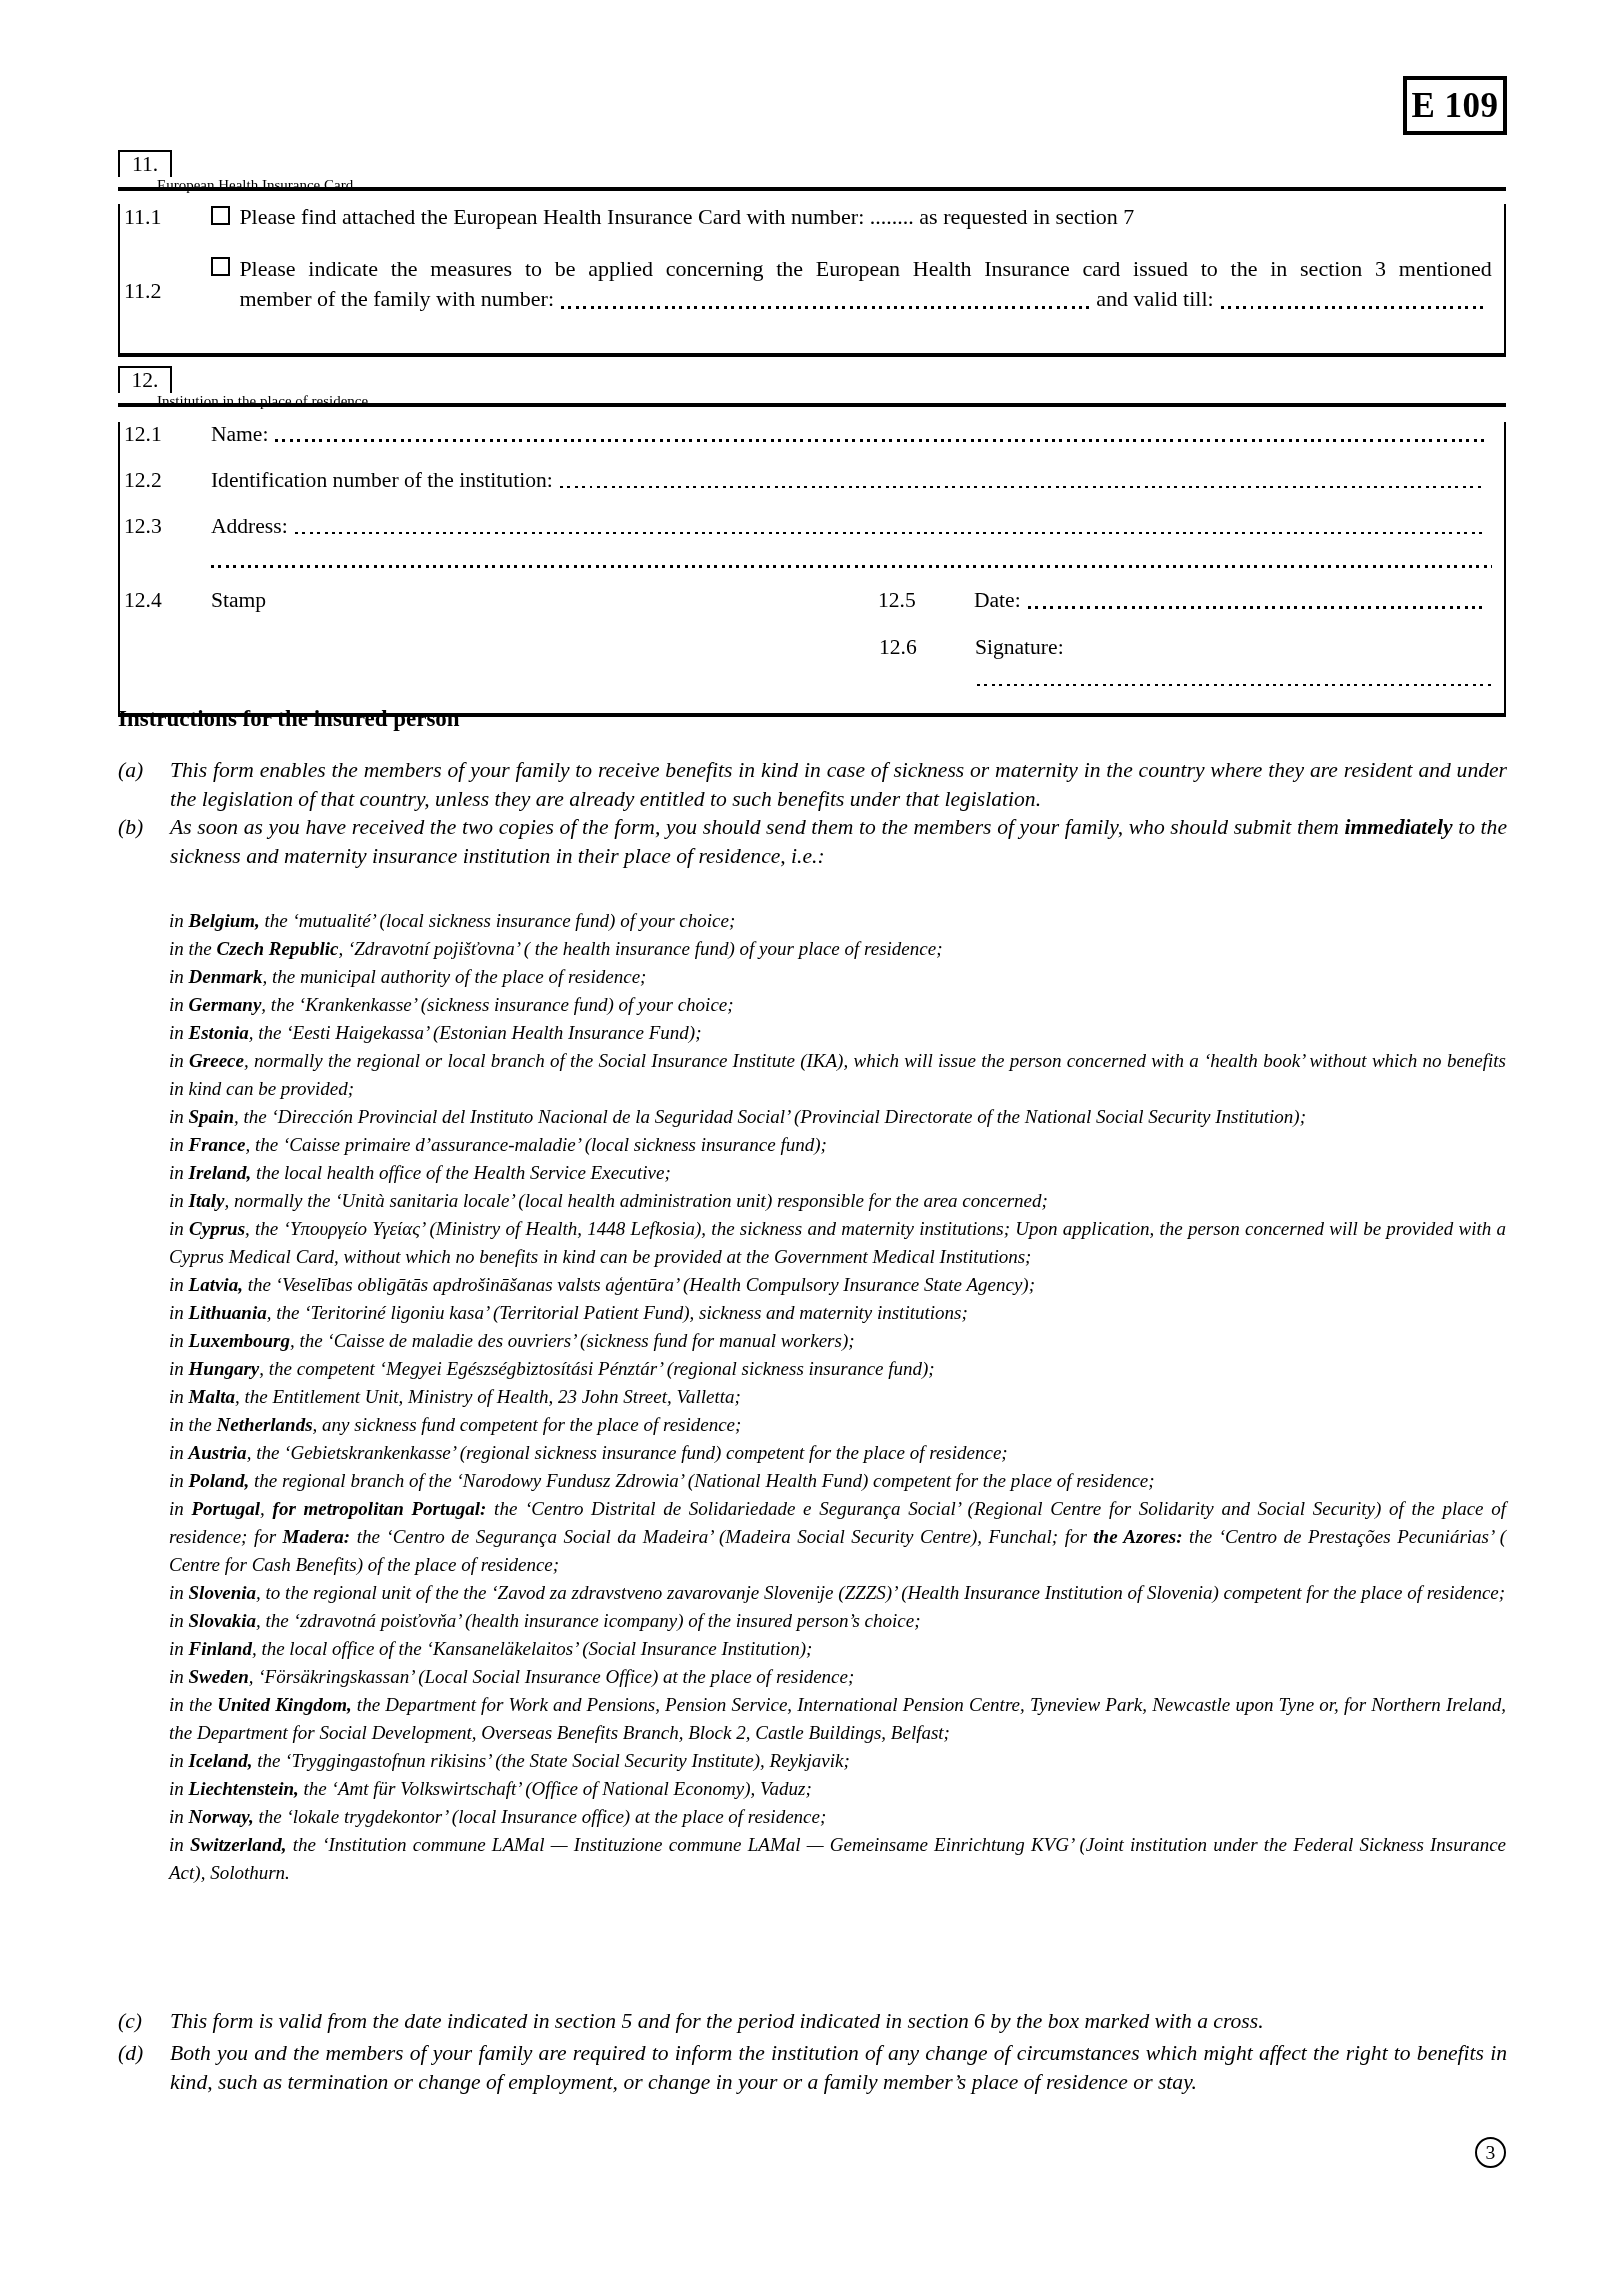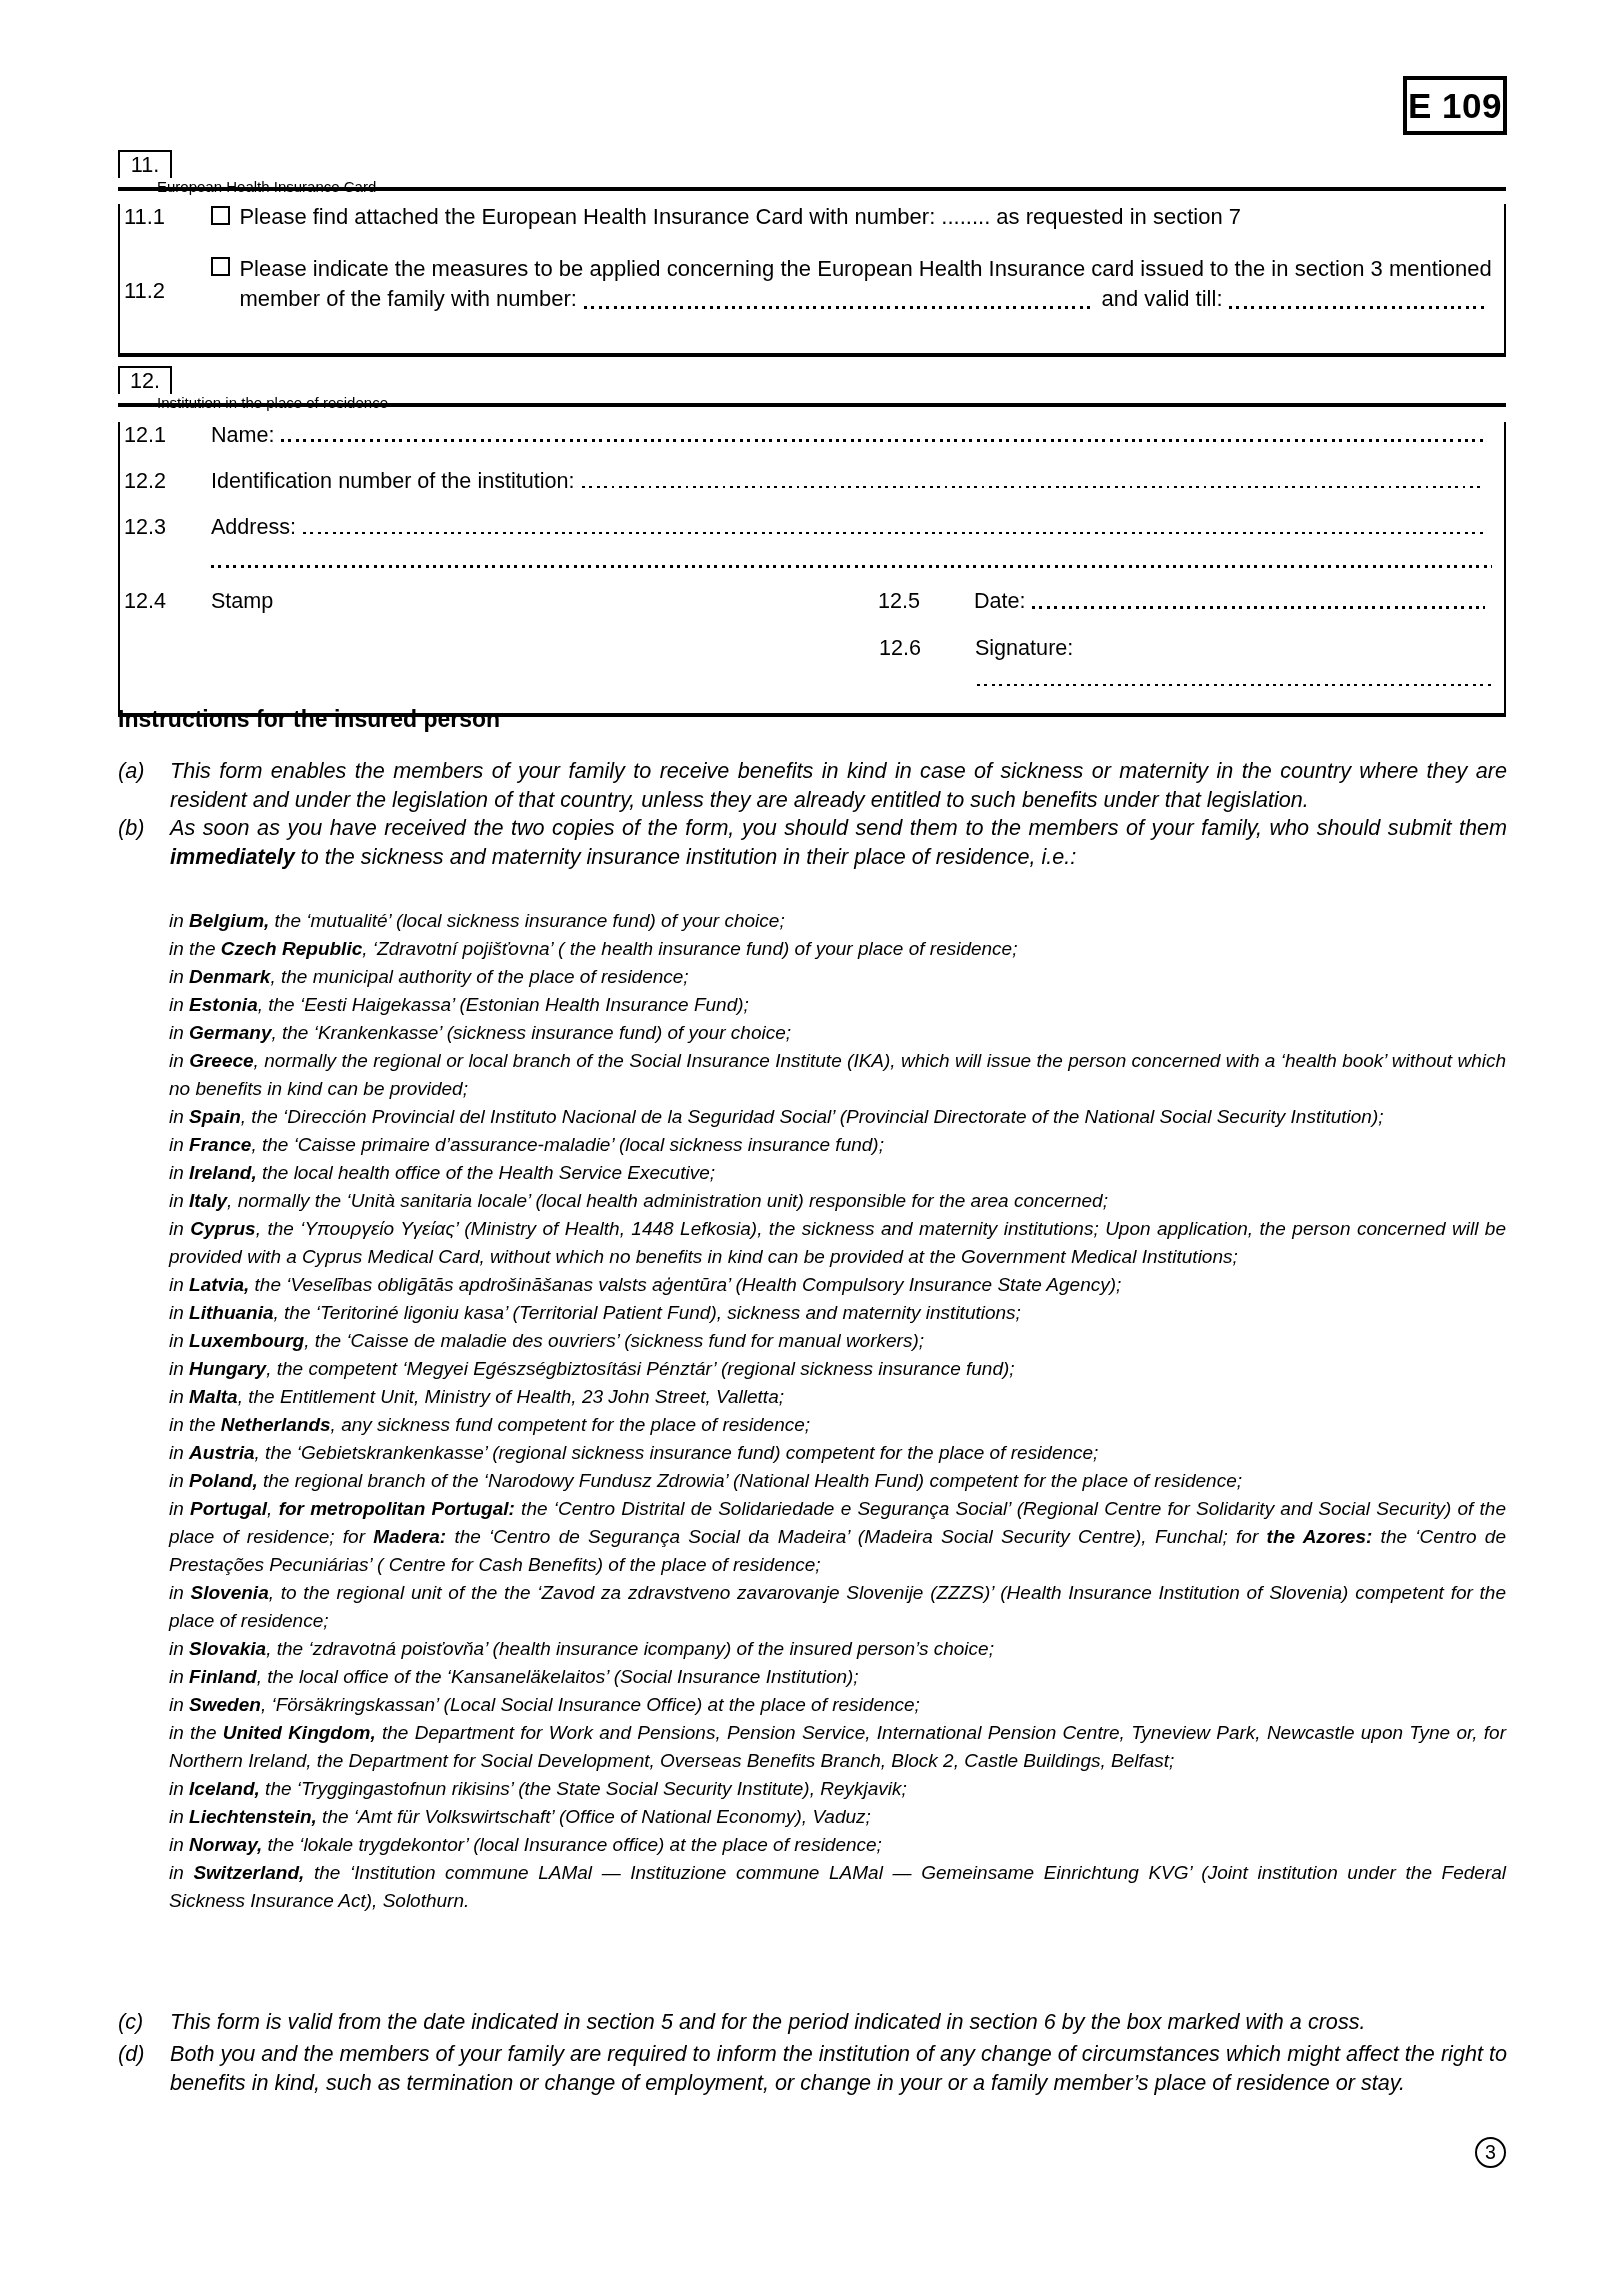--- a/index.html
+++ b/index.html
@@ -1,19 +1,19 @@
 <!DOCTYPE html>
 <html style="font-size:7.9px"><head>
 <meta charset="utf-8">
 <style>
   * { margin:0; padding:0; box-sizing:border-box; }
   html,body { background:#ffffff; }
   .page {
     position:relative; width:1623px; height:2295px; background:#fff;
-    font-family:Liberation Sans, sans-serif; color:#000; overflow:hidden;
+    font-family:Liberation Serif, serif; color:#000; overflow:hidden;
   }
 
   
   .code-box {
     position:absolute; left:1403px; top:76px; width:104px; height:59px;
     border:4.9px solid #000; display:flex; align-items:center; justify-content:center;
     font-weight:bold; font-size:35px; letter-spacing:0.5px;
   }
 
   
@@ -160,22 +160,22 @@
 
   <div class="para" style="top:813px">
     <div class="marker">(b)</div>
     <div class="ptext"><span>As soon as you have received the two copies of the form, you should send them to the members of your family, who should submit them </span><b>immediately</b><span> to the sickness and maternity insurance institution in their place of residence, i.e.:</span></div>
   </div>
 
   <div class="country-list" id="country-list">
       <div class="country-item"><span>in </span><b>Belgium,</b><span> the ‘mutualité’ (local sickness insurance fund) of your choice;</span></div>
       <div class="country-item"><span>in the </span><b>Czech Republic</b><span>, ‘Zdravotní pojišťovna’ ( the health insurance fund) of your place of residence;</span></div>
       <div class="country-item"><span>in </span><b>Denmark</b><span>, the municipal authority of the place of residence;</span></div>
+      <div class="country-item"><span>in </span><b>Germany</b><span>, the ‘Krankenkasse’ (sickness insurance fund) of your choice;</span></div>
       <div class="country-item"><span>in </span><b>Estonia</b><span>, the ‘Eesti Haigekassa’ (Estonian Health Insurance Fund);</span></div>
-      <div class="country-item"><span>in </span><b>Germany</b><span>, the ‘Krankenkasse’ (sickness insurance fund) of your choice;</span></div>
       <div class="country-item"><span>in </span><b>Greece</b><span>, normally the regional or local branch of the Social Insurance Institute (IKA), which will issue the person concerned with a ‘health book’ without which no benefits in kind can be provided;</span></div>
       <div class="country-item"><span>in </span><b>Spain</b><span>, the ‘Dirección Provincial del Instituto Nacional de la Seguridad Social’ (Provincial Directorate of the National Social Security Institution);</span></div>
       <div class="country-item"><span>in </span><b>France</b><span>, the ‘Caisse primaire d’assurance-maladie’ (local sickness insurance fund);</span></div>
       <div class="country-item"><span>in </span><b>Ireland,</b><span> the local health office of the Health Service Executive;</span></div>
       <div class="country-item"><span>in </span><b>Italy</b><span>, normally the ‘Unità sanitaria locale’ (local health administration unit) responsible for the area concerned;</span></div>
       <div class="country-item"><span>in </span><b>Cyprus</b><span>, the ‘Υπουργείο Υγείας’ (Ministry of Health, 1448 Lefkosia), the sickness and maternity institutions; Upon application, the person concerned will be provided with a Cyprus Medical Card, without which no benefits in kind can be provided at the Government Medical Institutions;</span></div>
       <div class="country-item"><span>in </span><b>Latvia,</b><span> the ‘Veselības obligātās apdrošināšanas valsts aģentūra’ (Health Compulsory Insurance State Agency);</span></div>
       <div class="country-item"><span>in </span><b>Lithuania</b><span>, the ‘Teritoriné ligoniu kasa’ (Territorial Patient Fund), sickness and maternity institutions;</span></div>
       <div class="country-item"><span>in </span><b>Luxembourg</b><span>, the ‘Caisse de maladie des ouvriers’ (sickness fund for manual workers);</span></div>
       <div class="country-item"><span>in </span><b>Hungary</b><span>, the competent ‘Megyei Egészségbiztosítási Pénztár’ (regional sickness insurance fund);</span></div>

